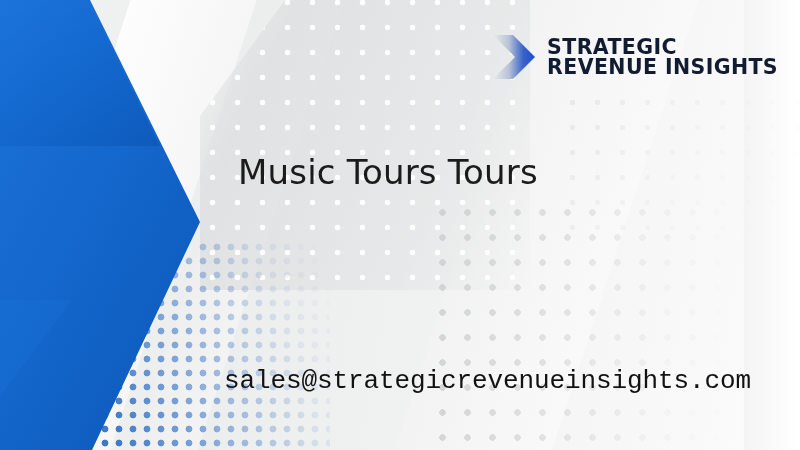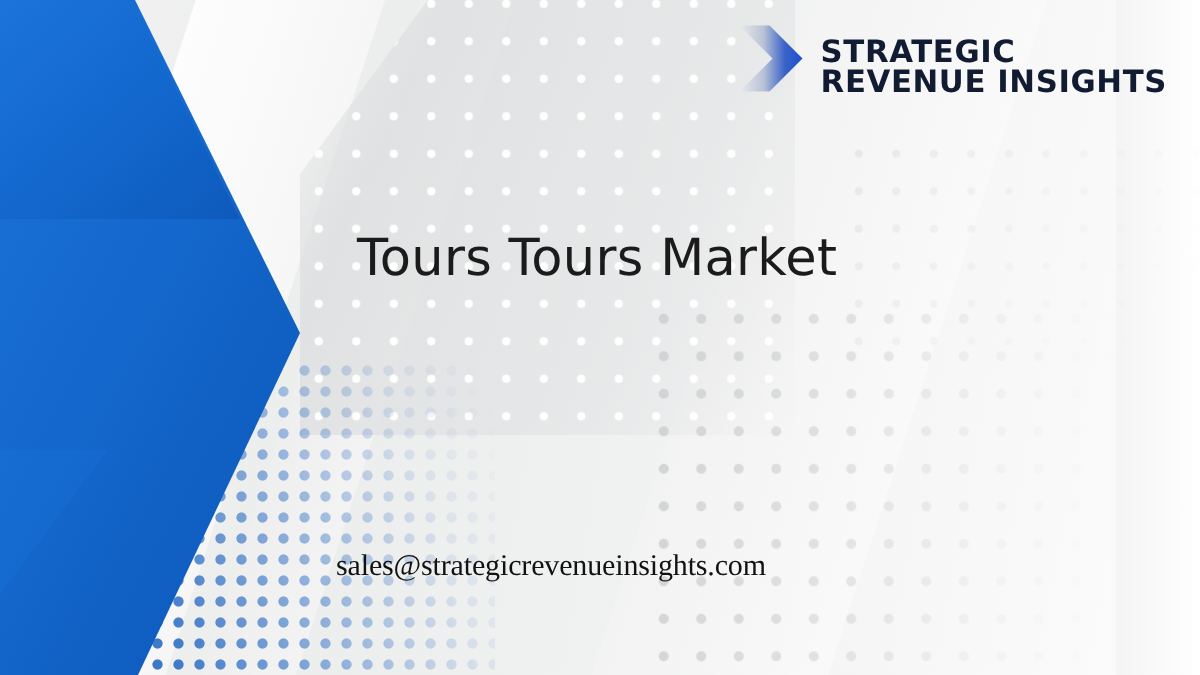--- a/index.html
+++ b/index.html
@@ -101,23 +101,23 @@
     left: 0;
     top: 0;
     width: 250px;
     height: 450px;
   }
 
   
   .logo {
     position: absolute;
     right: 22px;
-    top: 14px;
+    top: 32px;
     display: flex;
-    align-items: flex-end;
+    align-items: center;
     gap: 10px;
   }
   .logo-mark { width: 46px; height: 50px; flex: 0 0 auto; }
   .logo-text { display: flex; flex-direction: column; }
   .logo-line1, .logo-line2 {
     font-family: "DejaVu Sans", sans-serif;
     font-weight: bold;
     font-size: 20.5px;
     line-height: 20px;
     letter-spacing: .4px;
@@ -143,22 +143,22 @@
     font-size: 34px;
     font-weight: normal;
     color: #1b1b1b;
     letter-spacing: .2px;
     white-space: nowrap;
   }
   .email {
     position: absolute;
     left: 224px;
     top: 366px;
-    font-family: Liberation Serif, serif;
-    font-size: 20px;
+    font-family: Liberation Mono, monospace;
+    font-size: 26px;
     font-weight: normal;
     color: #121212;
     letter-spacing: -.1px;
     white-space: nowrap;
   }
 </style>
 </head>
 <body>
 
 <div class="slide">
@@ -212,16 +212,16 @@
         </linearGradient>
       </defs>
       <path d="M 2,3 L 22,3 L 44,25 L 22,47 L 2,47 L 24,25 Z" fill="url(#gMark)"></path>
     </svg>
     <div class="logo-text">
       <div class="logo-line1">STRATEGIC</div>
       <div class="logo-line2">REVENUE INSIGHTS</div>
     </div>
   </div>
 
-  <div class="title">Tours Tours Market</div>
+  <div class="title">Music Tours Tours</div>
   <div class="email">sales@strategicrevenueinsights.com</div>
 
 </div>
 
 </body></html>

